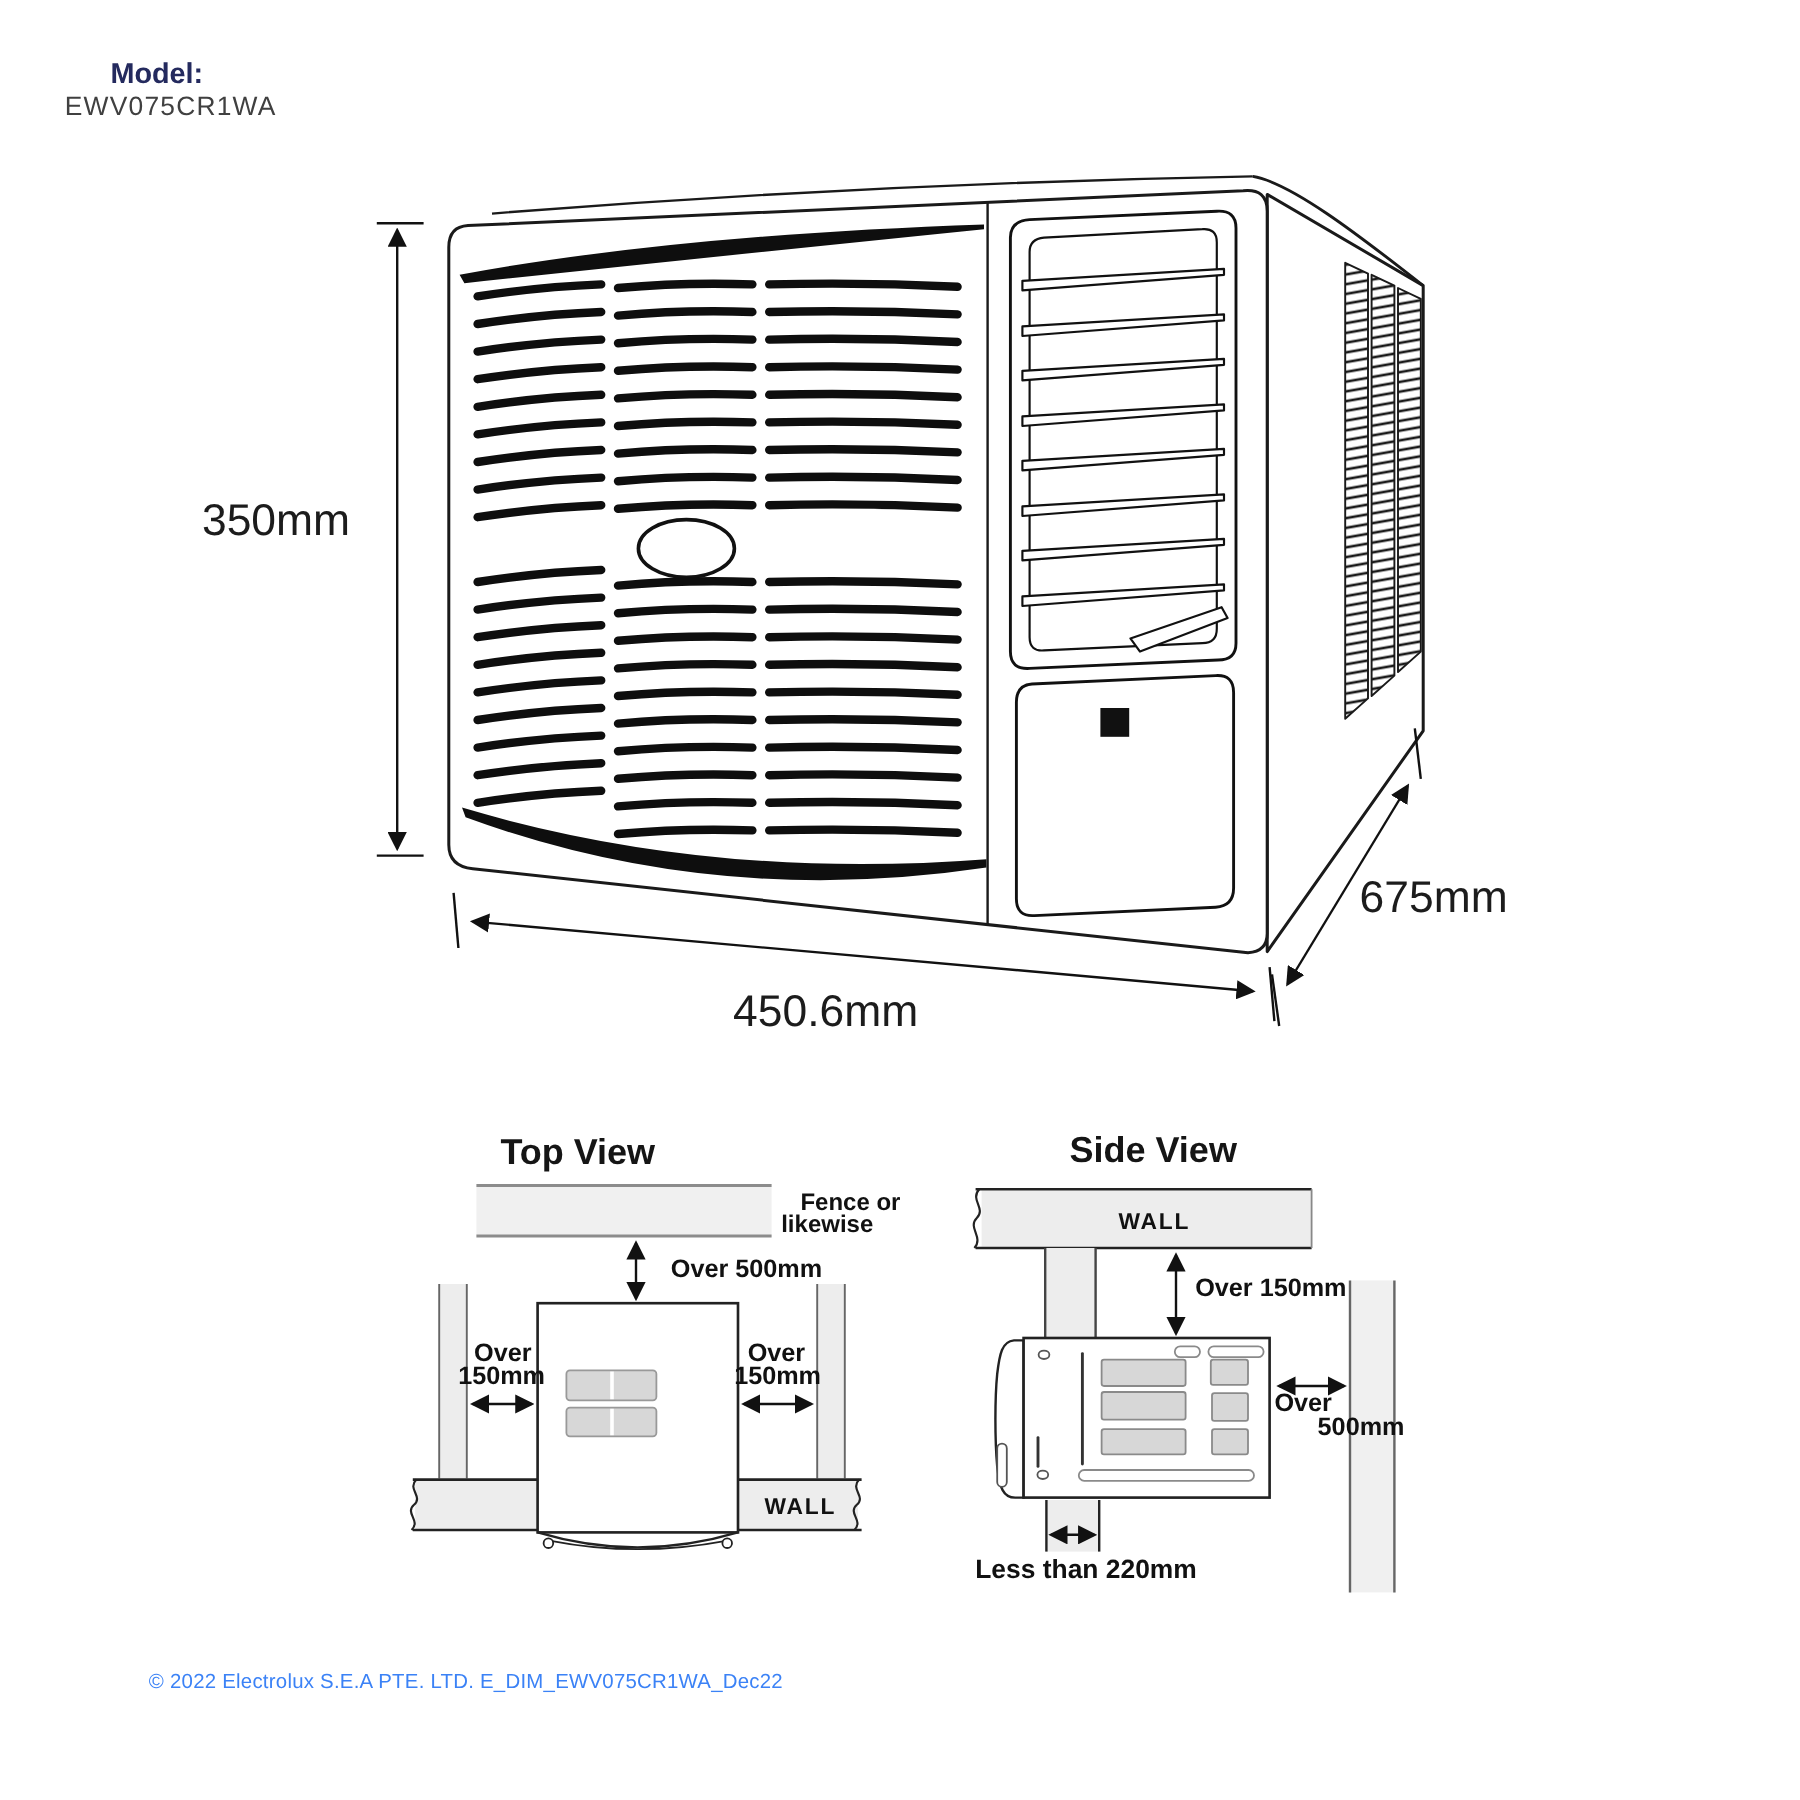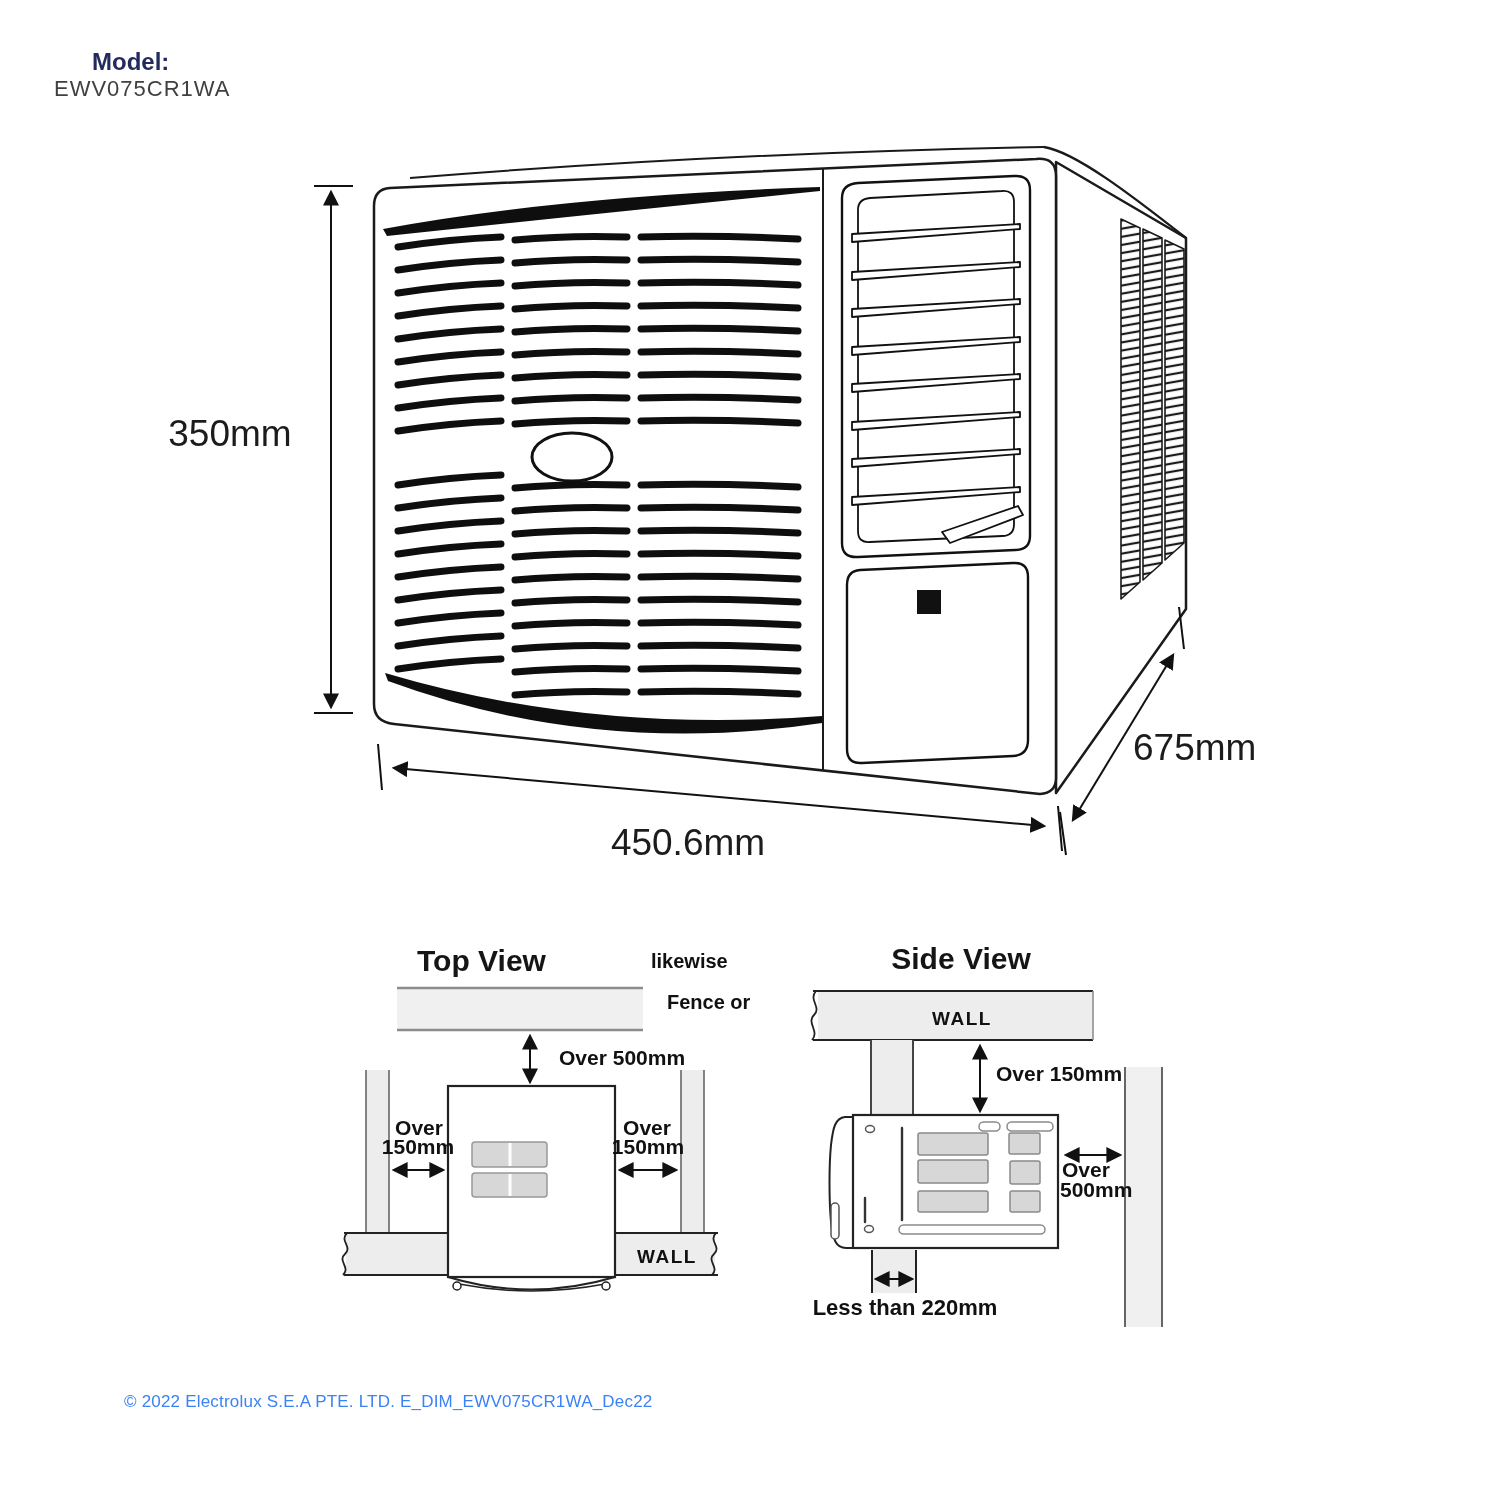--- a/index.html
+++ b/index.html
@@ -11,32 +11,32 @@
   .model-number{left:54px;top:76px;font-size:22px;font-weight:400;letter-spacing:1px;color:#404040;}
   .dim{font-size:37px;font-weight:400;color:#1c1c1c;}
   .dim-h{left:150px;top:413px;width:160px;text-align:center;}
   .dim-w{left:588px;top:822px;width:200px;text-align:center;}
   .dim-d{left:1133px;top:727px;}
   .view-title{font-size:30px;font-weight:700;color:#151515;}
   .tv-title{left:417px;top:944px;width:200px;text-align:left;}
   .sv-title{left:861px;top:942px;width:200px;text-align:center;}
   .small{font-size:21px;font-weight:700;color:#111;}
   .fence1{left:651px;top:991px;font-size:20px;margin-left:16px;}
-  .fence2{left:651px;top:950px;font-size:20px;}
+  .fence2{left:651px;top:1010px;font-size:20px;}
   .tv-over500{left:542px;top:1046px;margin-left:17px;}
   .tv-left-over{left:384px;top:1116px;width:70px;text-align:center;}
   .tv-left-150{left:380px;top:1135px;width:76px;text-align:center;}
   .tv-right-over{left:612px;top:1116px;width:70px;text-align:center;}
   .tv-right-150{left:610px;top:1135px;width:76px;text-align:center;}
   .wall{font-size:19px;font-weight:700;letter-spacing:1.5px;}
   .tv-wall{left:626px;top:1246px;width:82px;text-align:center;}
   .sv-wall{left:912px;top:1008px;width:100px;text-align:center;}
   .sv-over150{left:996px;top:1062px;}
   .sv-over{left:1062px;top:1158px;}
-  .sv-500{left:1060px;top:1178px;}
+  .sv-500{left:1060px;top:1178px;padding-left:38px;}
   .sv-less{left:810px;top:1295px;width:190px;text-align:center;font-size:22px;}
   .footer{left:124px;top:1392px;font-size:17px;font-weight:400;color:#3b82f6;letter-spacing:0.2px;}
 </style>
 </head>
 <body>
 
 <div id="stage">
 
 <svg id="art" width="1500" height="1500" viewBox="0 0 1500 1500">
   <defs>

